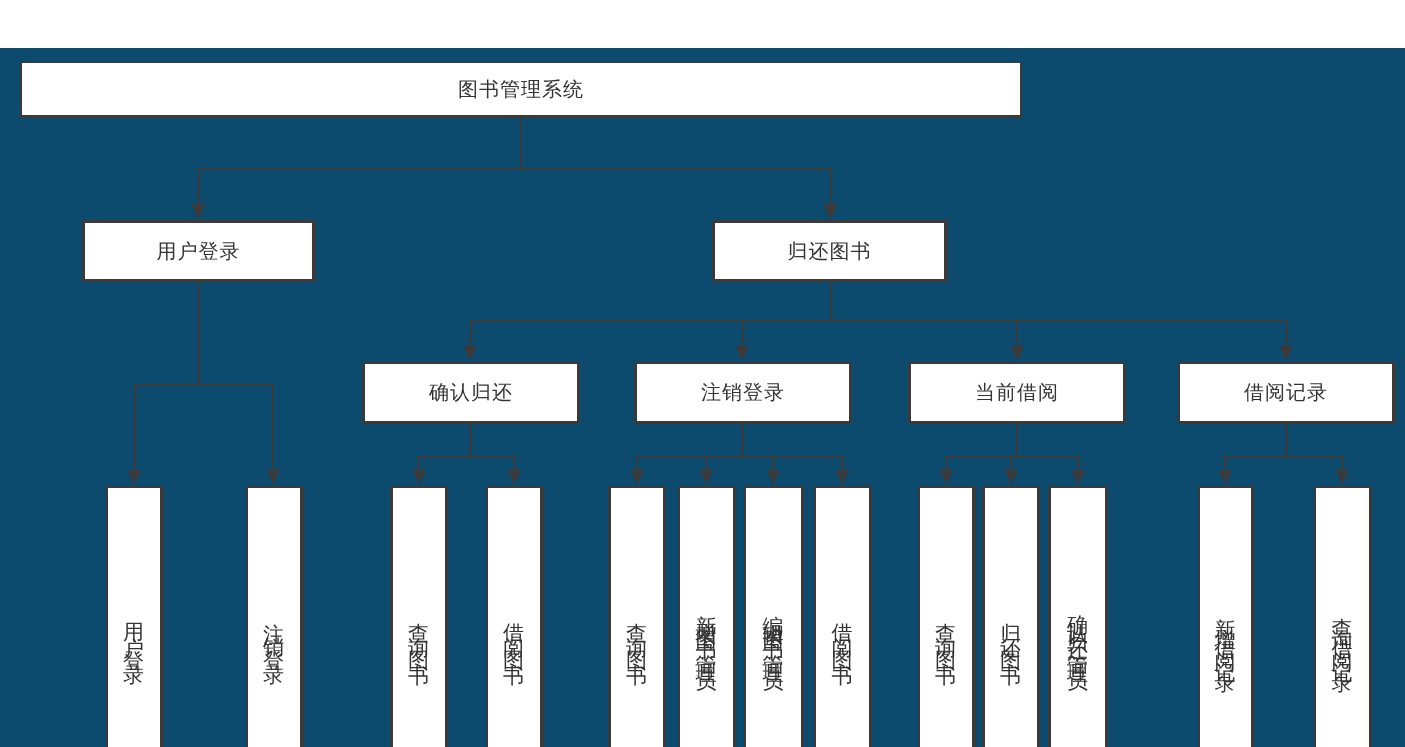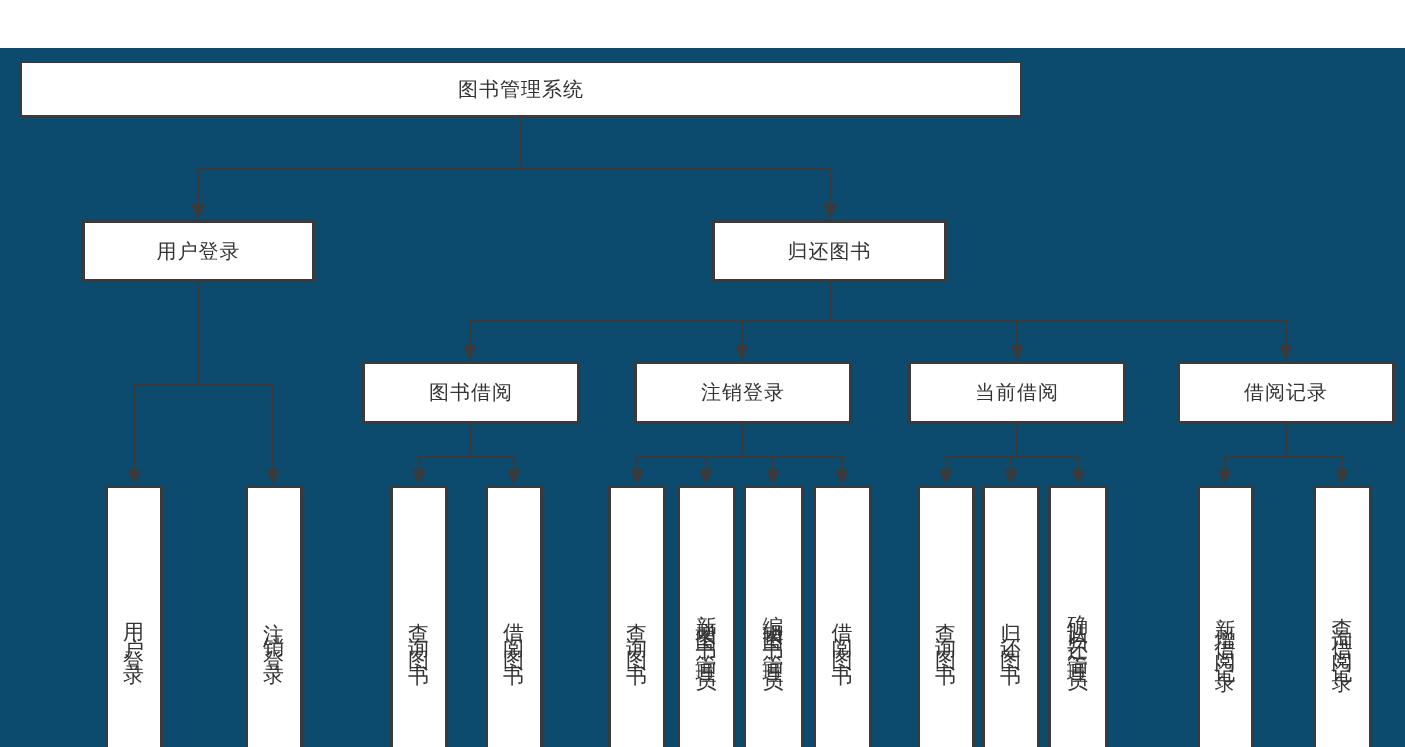--- a/index.html
+++ b/index.html
@@ -104,21 +104,21 @@
   <div class="vl" style="left:469px; top:272px; height:27px;"></div>
   <div class="vl" style="left:741px; top:272px; height:27px;"></div>
   <div class="vl" style="left:1016px; top:272px; height:27px;"></div>
   <div class="vl" style="left:1285px; top:272px; height:27px;"></div>
   <div class="arrow" style="left:463px; top:297px;"></div>
   <div class="arrow" style="left:735px; top:297px;"></div>
   <div class="arrow" style="left:1010px; top:297px;"></div>
   <div class="arrow" style="left:1279px; top:297px;"></div>
 
   <div class="box" style="left:362px; top:313px; width:218px; height:63px;">
-    <span class="hlabel">图书借阅</span>
+    <span class="hlabel">确认归还</span>
   </div>
   <div class="box" style="left:634px; top:313px; width:218px; height:63px;">
     <span class="hlabel">注销登录</span>
   </div>
   <div class="box" style="left:908px; top:313px; width:218px; height:63px;">
     <span class="hlabel">当前借阅</span>
   </div>
   <div class="box" style="left:1177px; top:313px; width:218px; height:63px;">
     <span class="hlabel">借阅记录</span>
   </div>

